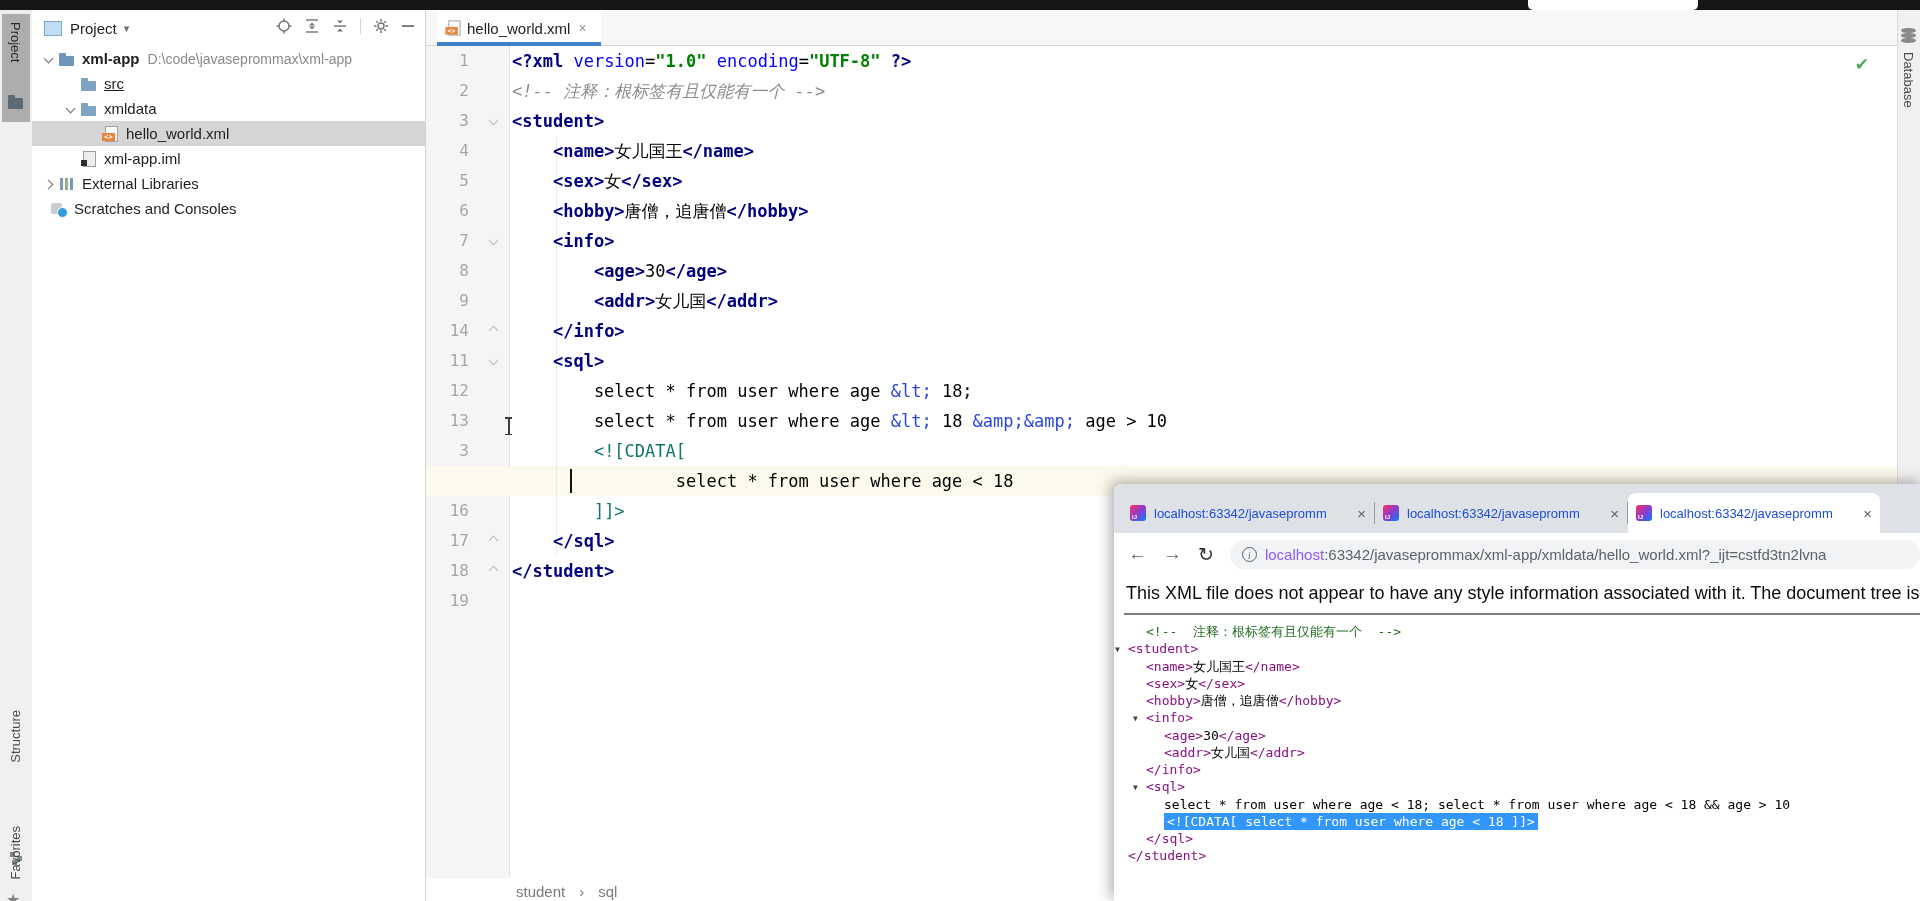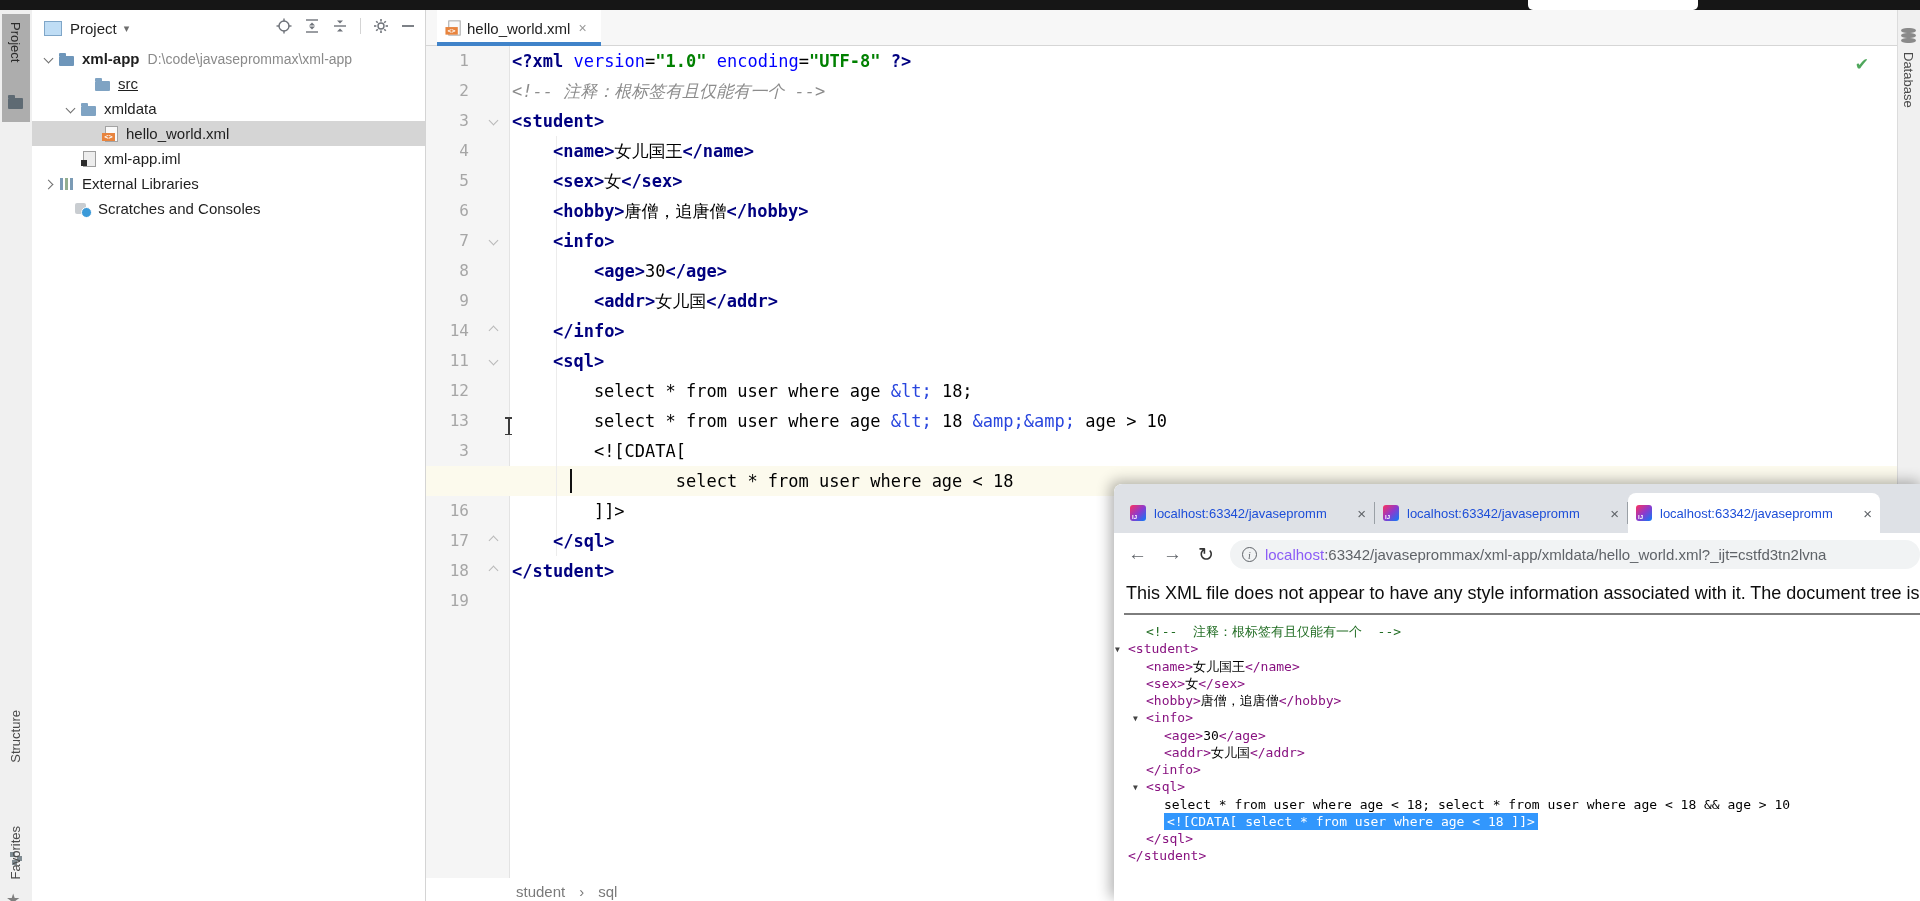--- a/index.html
+++ b/index.html
@@ -84,21 +84,21 @@
   .fold.fc:before{transform:rotate(225deg);}
   .caret-line{position:absolute;left:0;top:420px;right:0;height:30px;background:var(--caret-line);}
   .code{position:absolute;left:86px;top:0;right:0;}
   .crow{height:30px;line-height:30px;font-family:"DejaVu Sans Mono",monospace;font-size:17px;white-space:pre;}
   .tk-tg{color:var(--xml-tag-ide);font-weight:600;}
   .tk-at{color:var(--xml-attr-ide);}
   .tk-st{color:var(--xml-string-ide);font-weight:600;}
   .tk-en{color:var(--xml-entity-ide);}
   .tk-cm{color:var(--comment-gray);font-style:italic;}
   .tk-tx{color:#000;}
-  .tk-cd{color:#000000;}
+  .tk-cd{color:#0f766e;}
   .indent-guide{position:absolute;left:130px;top:90px;width:1px;height:420px;background:#ECECEC;}
   .caret{position:absolute;left:144px;top:423px;width:2px;height:24px;background:#111;}
   .green-check{position:absolute;right:28px;top:8px;color:var(--green-check);font-size:17px;}
   
   .breadcrumbs{position:absolute;left:426px;top:878px;width:1471px;height:23px;background:#fff;display:flex;align-items:flex-start;
                padding-left:90px;box-sizing:border-box;font-size:15px;color:#7A7A7A;gap:14px;padding-top:5px;}
   
   .ibeam{position:absolute;left:503px;top:416px;width:11px;height:20px;z-index:60;}
   .ibeam i{position:absolute;left:5px;top:2px;width:1.5px;height:16px;background:#3c3c3c;}
   .ibeam:before,.ibeam:after{content:"";position:absolute;left:2px;width:7px;height:1.5px;background:#3c3c3c;}
@@ -208,21 +208,21 @@
       </svg>
     </span>
   </div>
   <div class="tree">
       <div class="tree-row" style="padding-left: 8px;">
         <span class="chev open"></span>
         <span class="ticon project-folder"></span>
         <span class="tlabel" style="font-weight: 700;">xml-app</span>
         <span class="tsuffix">D:\code\javaseprommax\xml-app</span>
       </div>
-      <div class="tree-row" style="padding-left: 44px; text-decoration: underline;">
+      <div class="tree-row" style="padding-left: 30px; text-decoration: underline;">
         <span class="chev none"></span>
         <span class="ticon folder"></span>
         <span class="tlabel">src</span>
       </div>
       <div class="tree-row" style="padding-left: 30px; text-align: center;">
         <span class="chev open"></span>
         <span class="ticon folder"></span>
         <span class="tlabel">xmldata</span>
       </div>
       <div class="tree-row selected" style="padding-left: 52px;">
@@ -233,21 +233,21 @@
       <div class="tree-row" style="padding-left: 30px;">
         <span class="chev none"></span>
         <span class="ticon iml-file"></span>
         <span class="tlabel">xml-app.iml</span>
       </div>
       <div class="tree-row" style="padding-left: 8px;">
         <span class="chev closed"></span>
         <span class="ticon libs"></span>
         <span class="tlabel">External Libraries</span>
       </div>
-      <div class="tree-row" style="padding-left: 24px; align-items: center;">
+      <div class="tree-row" style="padding-left: 0; align-items: center;">
         <span class="chev none"></span>
         <span class="ticon scratches"></span>
         <span class="tlabel">Scratches and Consoles</span>
       </div>
     </div>
 </div>
 
 <div class="tabbar">
   <div class="etab">
     <span class="ticon xml-file"></span>

